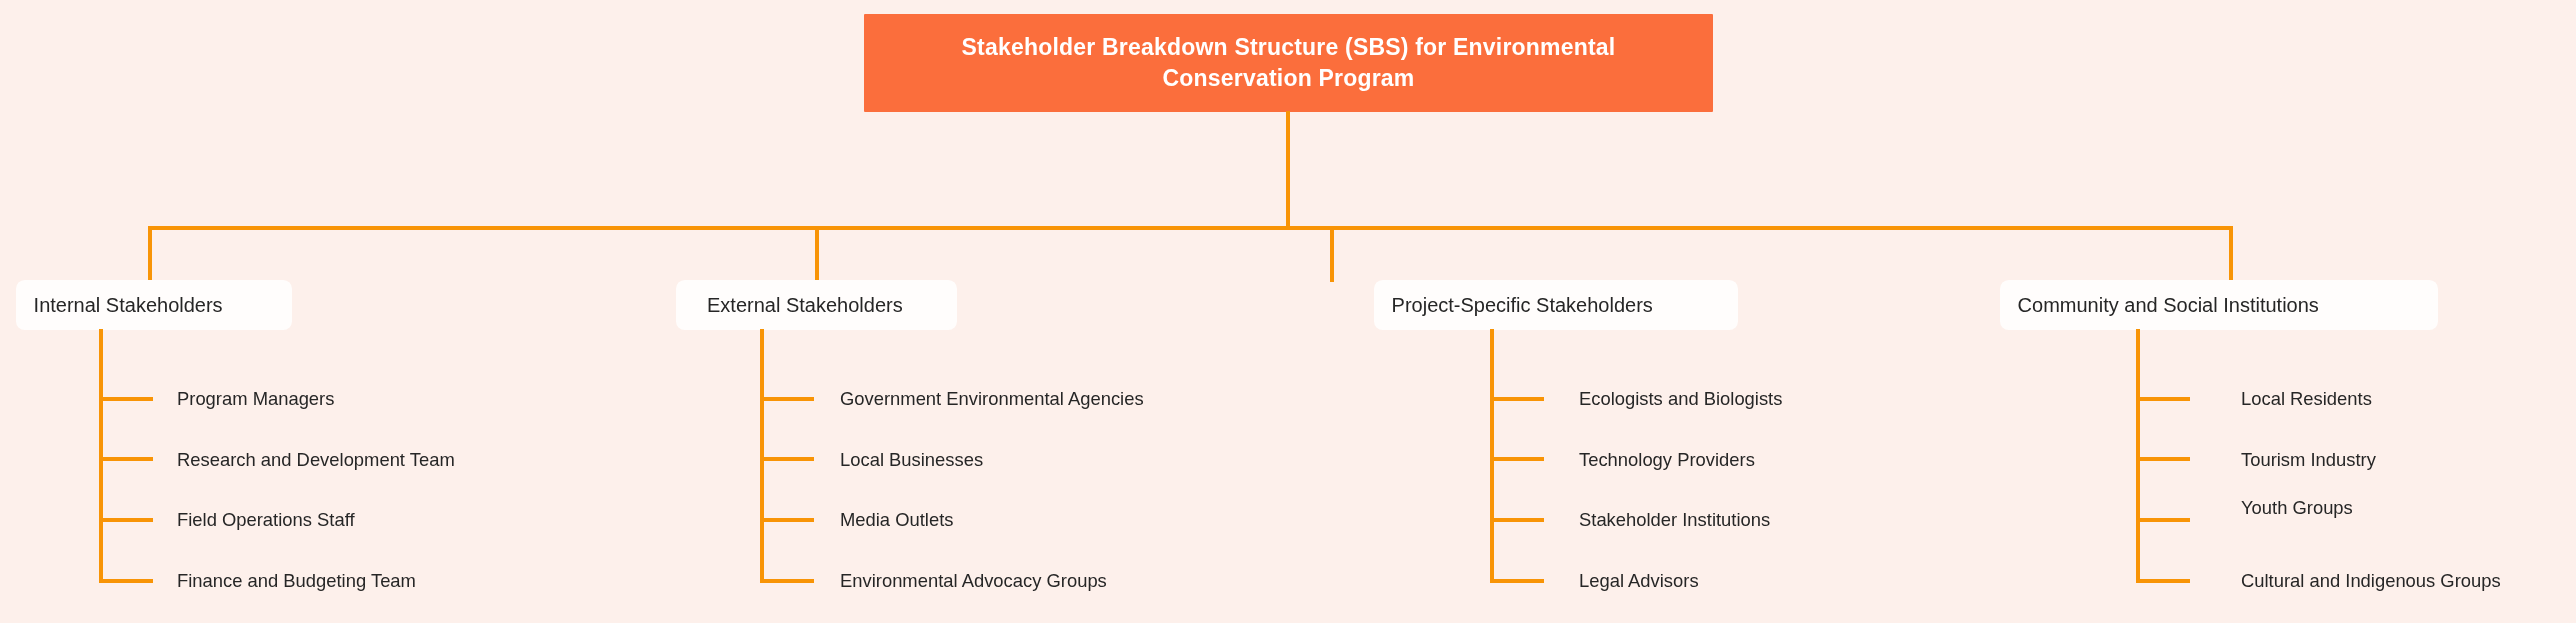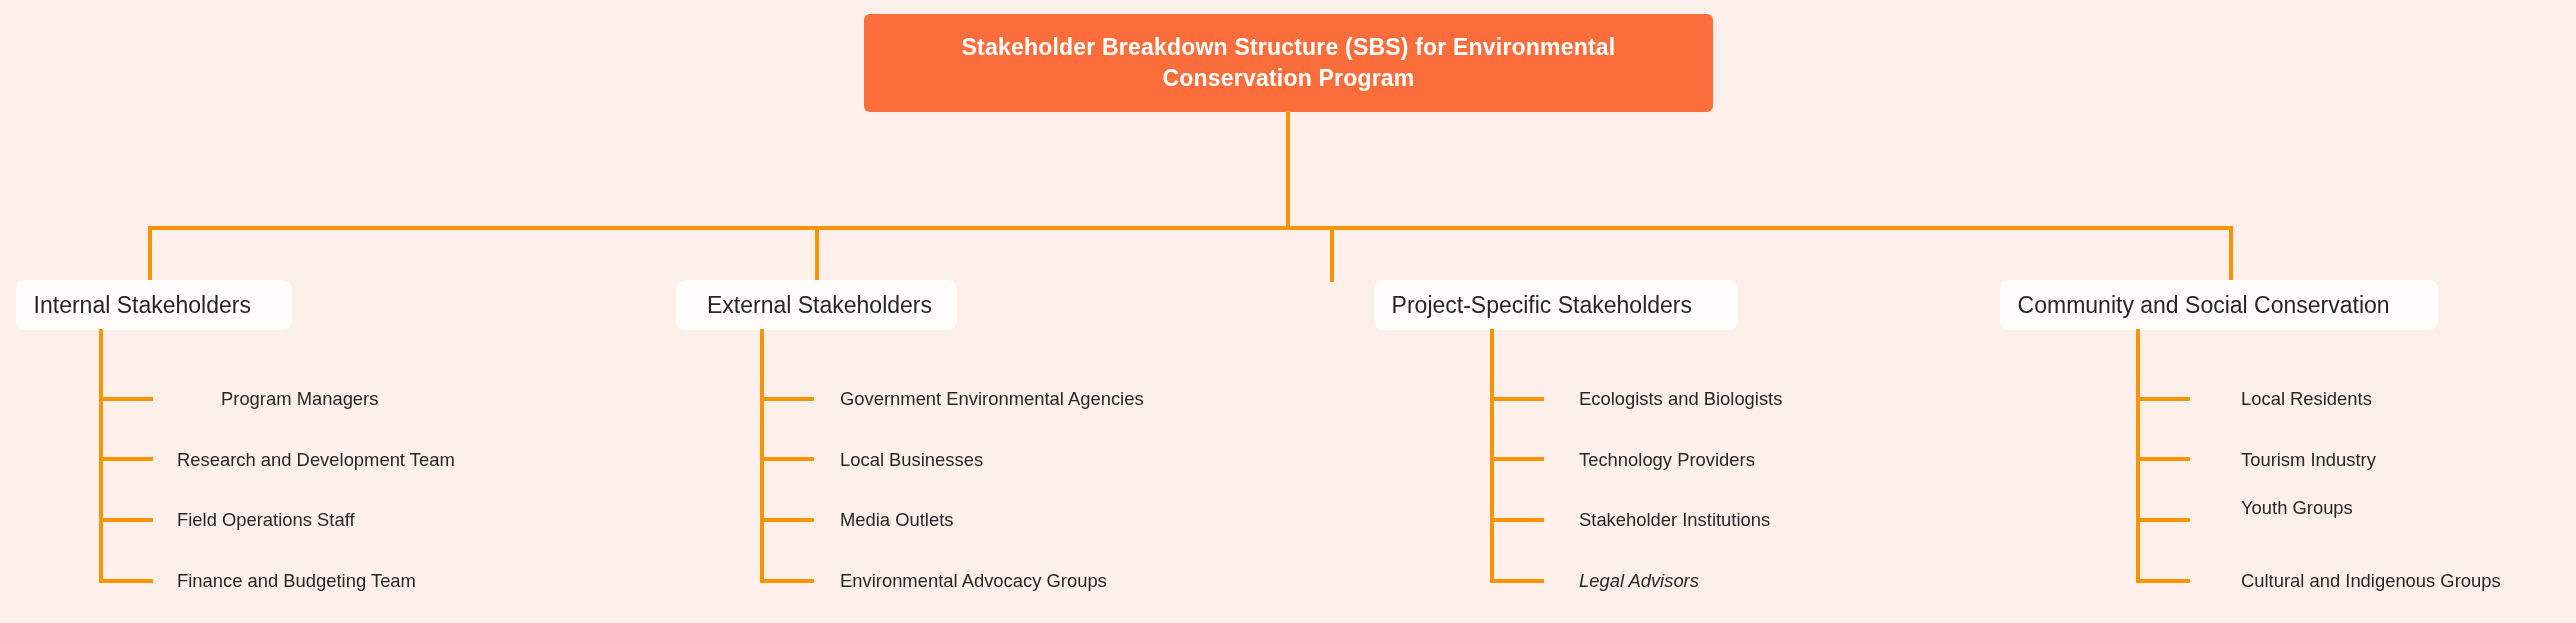--- a/index.html
+++ b/index.html
@@ -19,21 +19,21 @@
   }
 
   
   .root-node {
     position: absolute;
     left: 864px;
     top: 13.6px;
     width: 849px;
     height: 98px;
     background: #fb6e3c;
-    border-radius: 6px;
+    border-radius: 1px;
     display: flex;
     align-items: center;
     justify-content: center;
     box-sizing: border-box;
     padding: 4.8px 38px;
   }
   .root-title {
     color: #ffffff;
     font-size: 23px;
     font-weight: bold;
@@ -60,21 +60,21 @@
     height: 50px;
     background: #fffdfc;
     border-radius: 8.8px;
     display: flex;
     align-items: center;
     box-sizing: border-box;
     padding: 0 17.6px;
   }
   .branch-label {
     color: #262626;
-    font-size: 23px;
+    font-size: 20px;
     line-height: 1;
     white-space: nowrap;
   }
 
   
   .leaf-label {
     position: absolute;
     color: #262626;
     font-size: 18.4px;
     line-height: 1;
@@ -104,21 +104,21 @@
     <span class="branch-label">Internal Stakeholders</span>
   </div>
 
   <div class="vline" style="left:99px; top:329px; height:253px;"></div>
 
   <div class="hline" style="left:99px; top:397px; width:54px;"></div>
   <div class="hline" style="left:99px; top:457px; width:54px;"></div>
   <div class="hline" style="left:99px; top:518px; width:54px;"></div>
   <div class="hline" style="left:99px; top:579px; width:54px;"></div>
 
-  <div class="leaf-label" style="left:177px; top:399px;margin-left:44px;">Program Managers</div>
+  <div class="leaf-label" style="left:177px; top:399px;">Program Managers</div>
   <div class="leaf-label" style="left:177px; top:460px;">Research and Development Team</div>
   <div class="leaf-label" style="left:177px; top:520px;">Field Operations Staff</div>
   <div class="leaf-label" style="left:177px; top:581px;">Finance and Budgeting Team</div>
 
   <div class="branch-box" style="left:676px; top:280px; width:281px;padding-left:31px;">
     <span class="branch-label">External Stakeholders</span>
   </div>
   <div class="vline" style="left:760px; top:329px; height:253px;"></div>
   <div class="hline" style="left:760px; top:397px; width:54px;"></div>
   <div class="hline" style="left:760px; top:457px; width:54px;"></div>
@@ -133,24 +133,24 @@
     <span class="branch-label">Project-Specific Stakeholders</span>
   </div>
   <div class="vline" style="left:1490px; top:329px; height:253px;"></div>
   <div class="hline" style="left:1490px; top:397px; width:54px;"></div>
   <div class="hline" style="left:1490px; top:457px; width:54px;"></div>
   <div class="hline" style="left:1490px; top:518px; width:54px;"></div>
   <div class="hline" style="left:1490px; top:579px; width:54px;"></div>
   <div class="leaf-label" style="left:1579px; top:399px;">Ecologists and Biologists</div>
   <div class="leaf-label" style="left:1579px; top:460px;">Technology Providers</div>
   <div class="leaf-label" style="left:1579px; top:520px;">Stakeholder Institutions</div>
-  <div class="leaf-label" style="left:1579px; top:581px;font-style:italic;">Legal Advisors</div>
+  <div class="leaf-label" style="left:1579px; top:581px;">Legal Advisors</div>
 
   <div class="branch-box" style="left:2000px; top:280px; width:438px;">
-    <span class="branch-label">Community and Social Conservation</span>
+    <span class="branch-label">Community and Social Institutions</span>
   </div>
   <div class="vline" style="left:2136px; top:329px; height:253px;"></div>
   <div class="hline" style="left:2136px; top:397px; width:54px;"></div>
   <div class="hline" style="left:2136px; top:457px; width:54px;"></div>
   <div class="hline" style="left:2136px; top:518px; width:54px;"></div>
   <div class="hline" style="left:2136px; top:579px; width:54px;"></div>
   <div class="leaf-label" style="left:2241px; top:399px;">Local Residents</div>
   <div class="leaf-label" style="left:2241px; top:460px;">Tourism Industry</div>
   <div class="leaf-label" style="left:2241px; top:508px;text-align:center;">Youth Groups</div>
   <div class="leaf-label" style="left:2241px; top:581px;">Cultural and Indigenous Groups</div>

